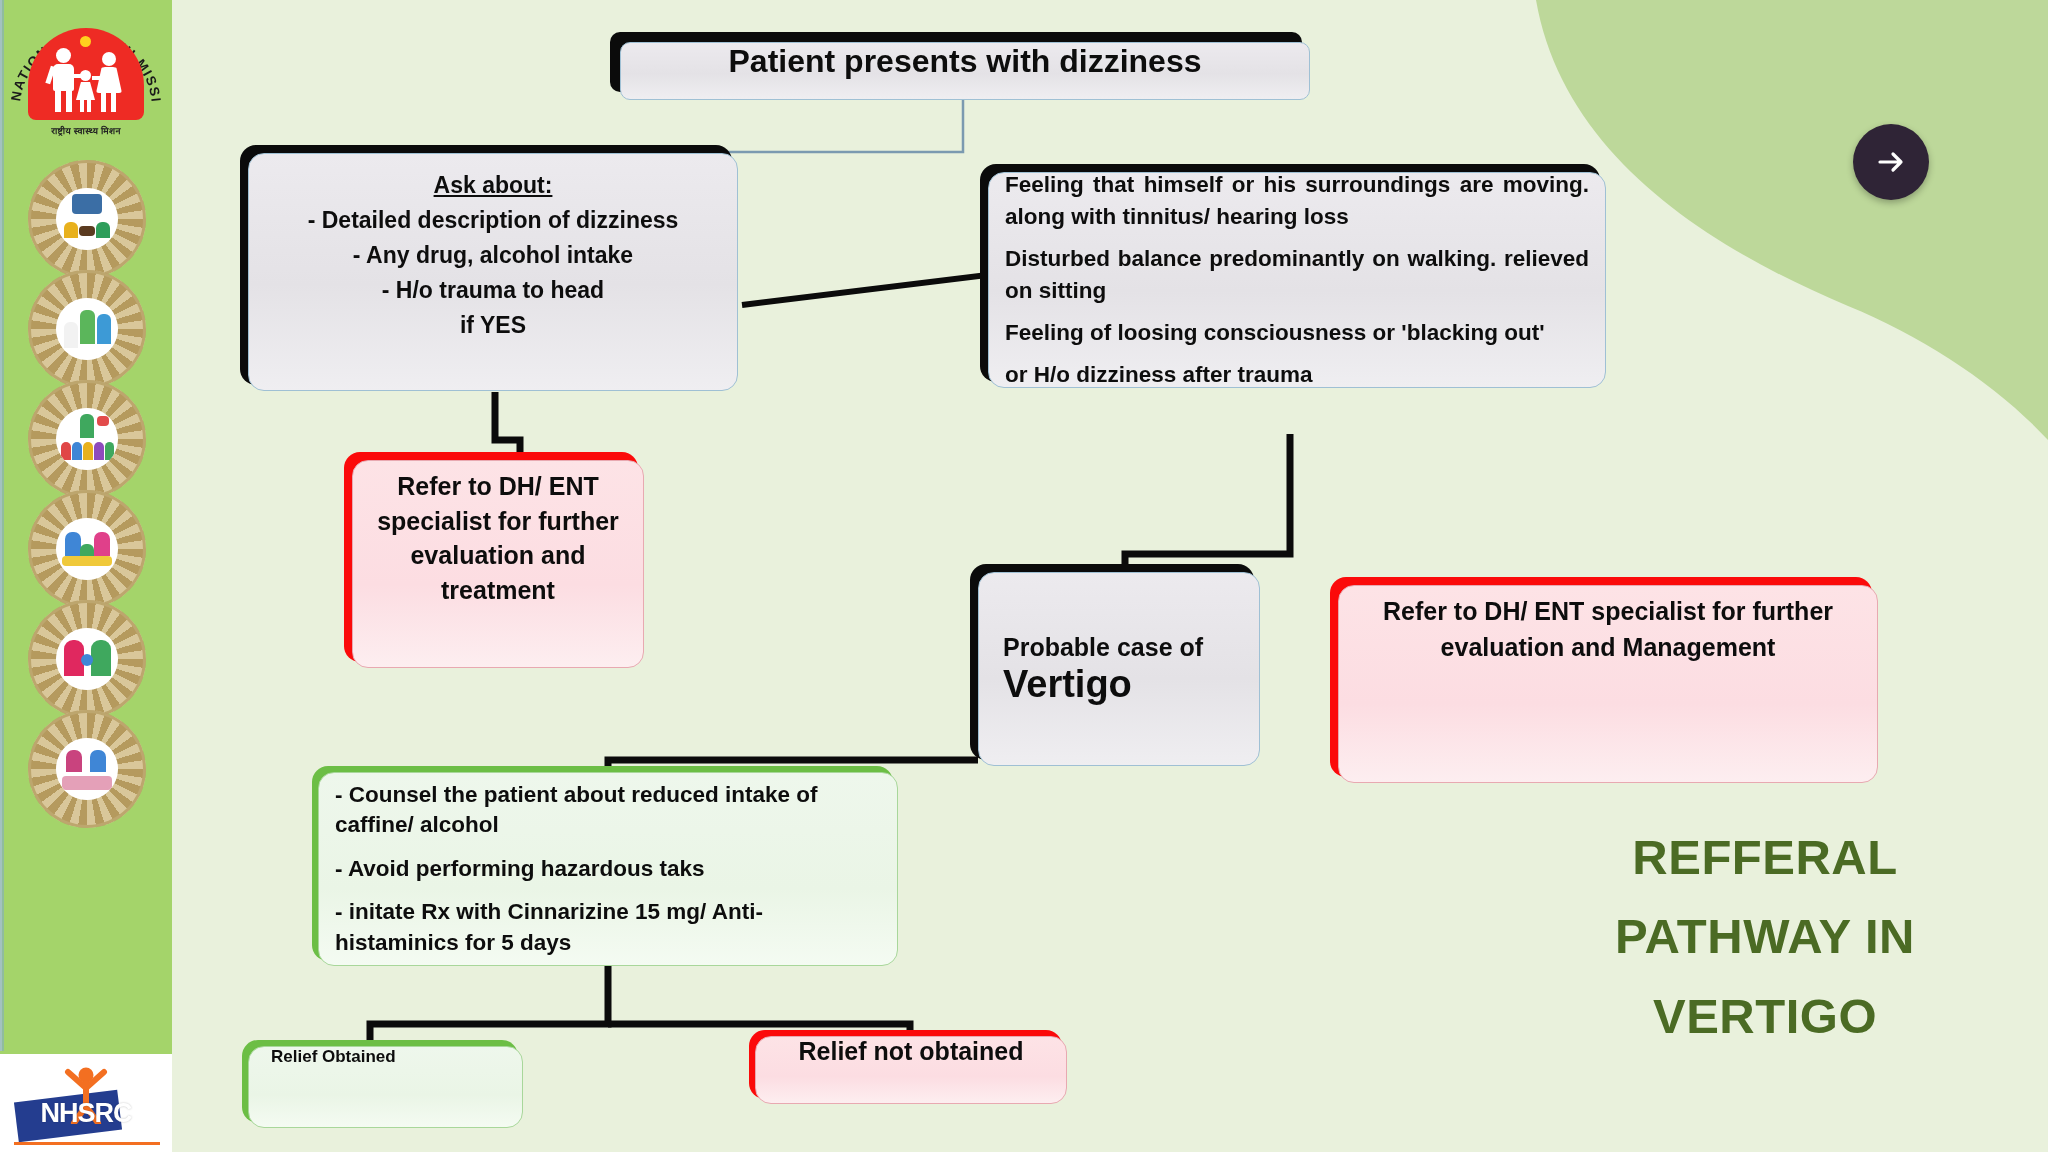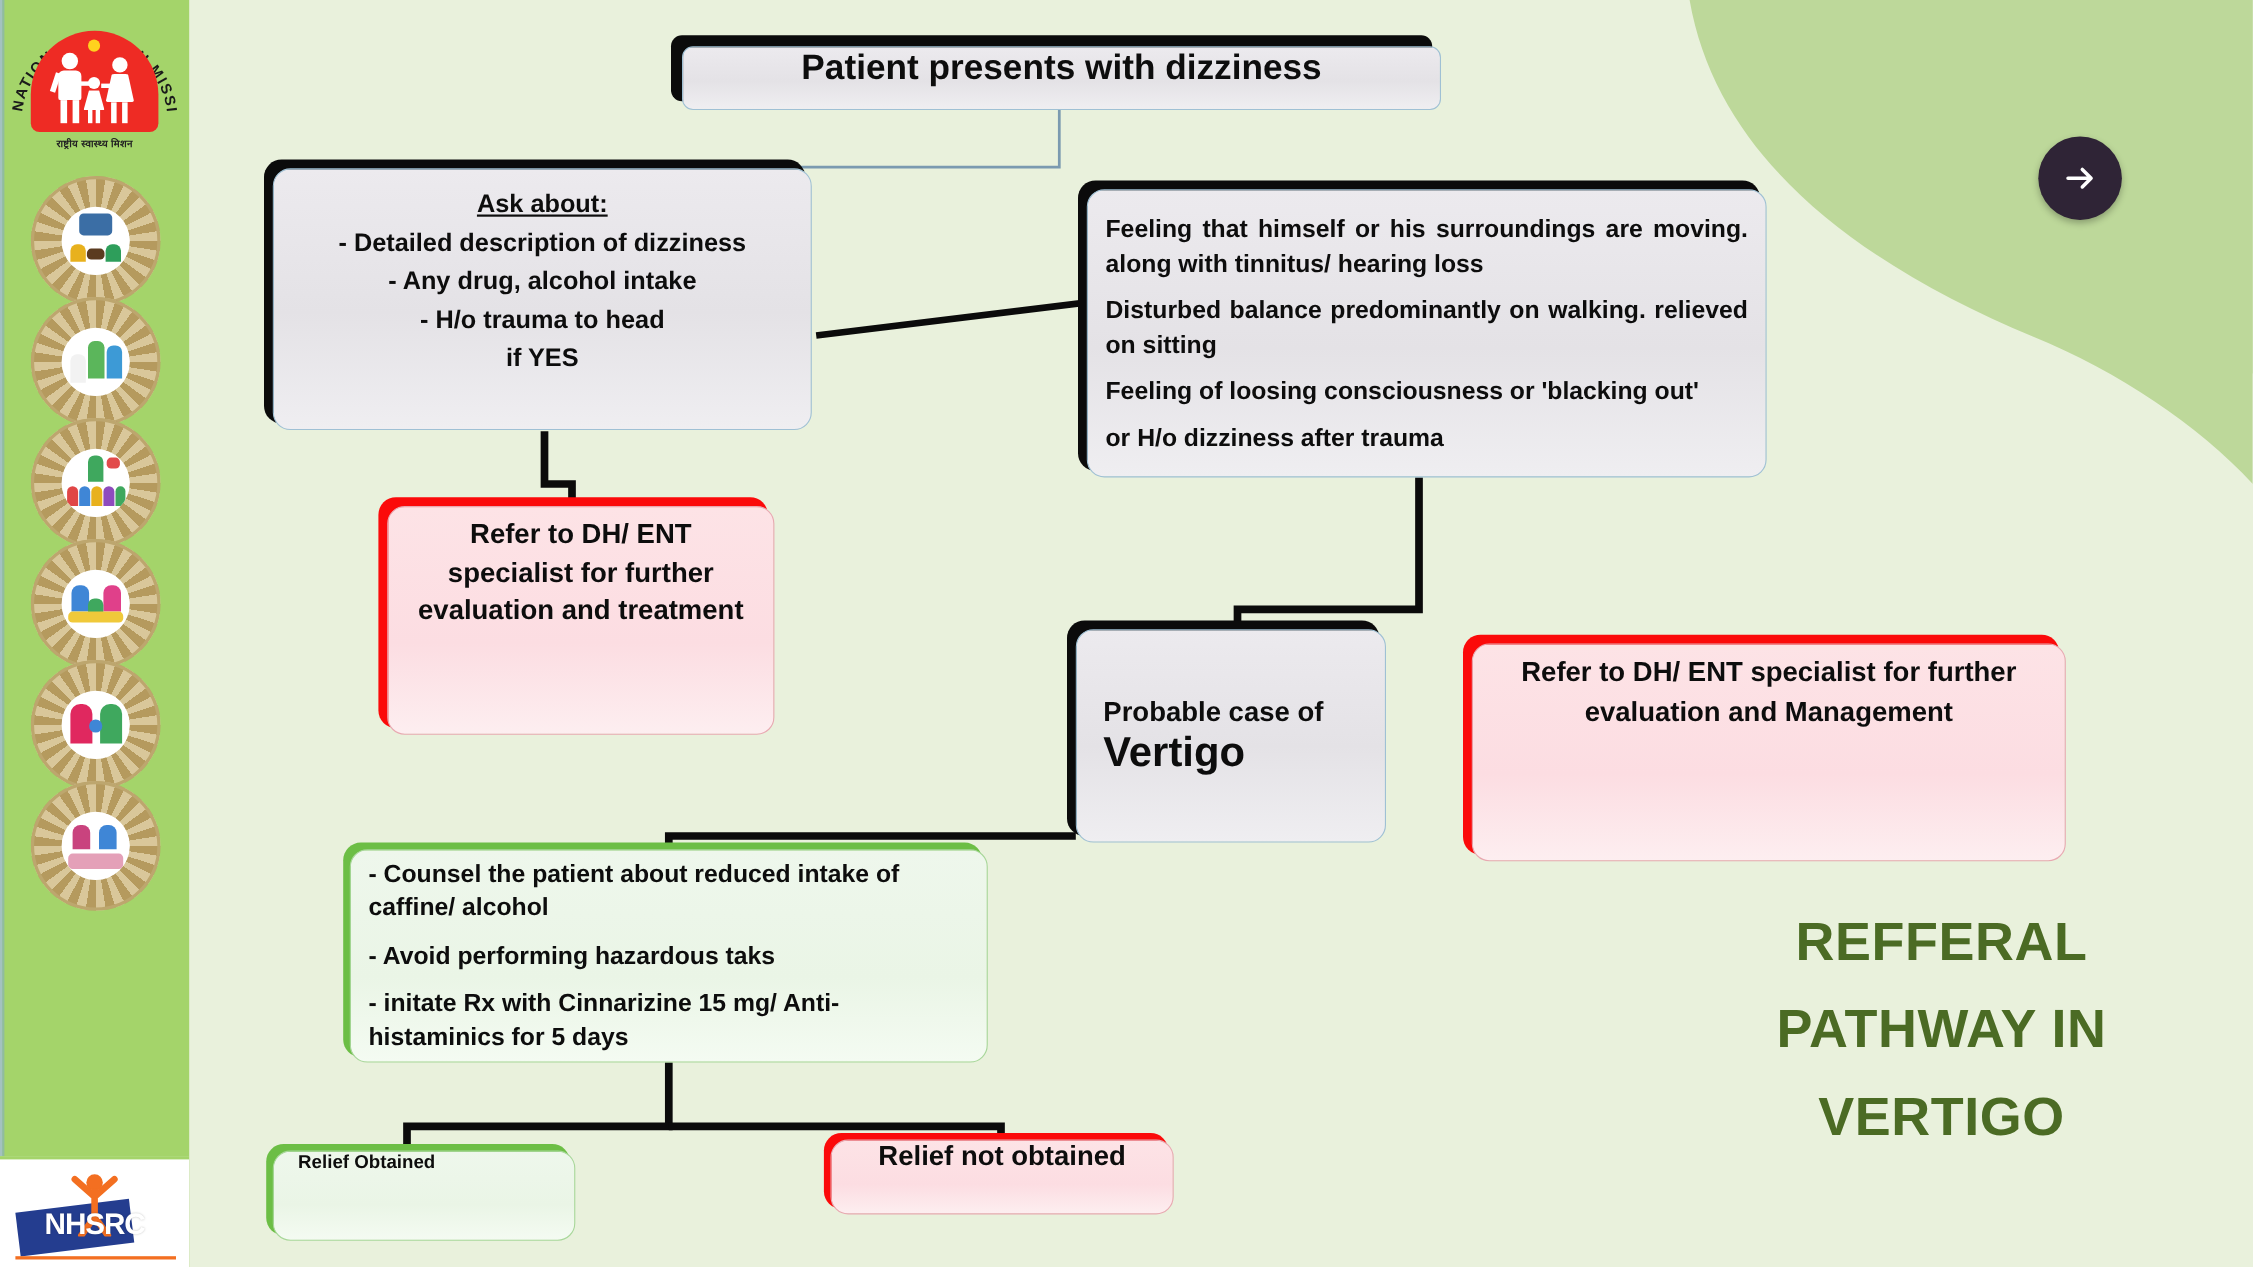--- a/index.html
+++ b/index.html
@@ -111,27 +111,27 @@
   #box-title{left:620px;top:42px;width:690px;height:58px;}
   #box-title .shadow{left:-10px;top:-10px;right:8px;bottom:8px;border-radius:10px;}
   #box-title .face{border-radius:10px;align-items:center;}
   #box-title .txt{font-size:32px;text-align:center;}
 
   #box-ask{left:248px;top:153px;width:490px;height:238px;}
   #box-ask .face{align-items:center;padding:14px 0;}
   #box-ask .txt{font-size:23px;line-height:1.52;text-align:center;}
   #box-ask .hdr{text-decoration:underline;font-size:23px;}
 
-  #box-sym{left:988px;top:172px;width:618px;height:262px;}
+  #box-sym{left:988px;top:172px;width:618px;height:216px;}
   #box-sym .face{align-items:stretch;padding:14px 16px;justify-content:center;}
   #box-sym .txt{font-size:22.5px;line-height:1.42;text-align:justify;}
   #box-sym .p{margin:0 0 10px 0;}
   #box-sym .p:last-child{margin-bottom:0;}
 
-  #box-refer1{left:352px;top:460px;width:352px;height:208px;}
+  #box-refer1{left:352px;top:460px;width:292px;height:208px;}
   #box-refer1 .face{align-items:center;padding:8px 14px;}
   #box-refer1 .txt{font-size:25px;line-height:1.38;text-align:center;}
 
   #box-vertigo{left:978px;top:572px;width:282px;height:194px;}
   #box-vertigo .face{align-items:flex-start;padding:10px 24px;justify-content:center;}
   #box-vertigo .l1{font-size:25px;line-height:1.25;}
   #box-vertigo .l2{font-size:38px;line-height:1.15;}
 
   #box-refer2{left:1338px;top:585px;width:540px;height:198px;}
   #box-refer2 .face{align-items:center;padding:8px 12px;}

